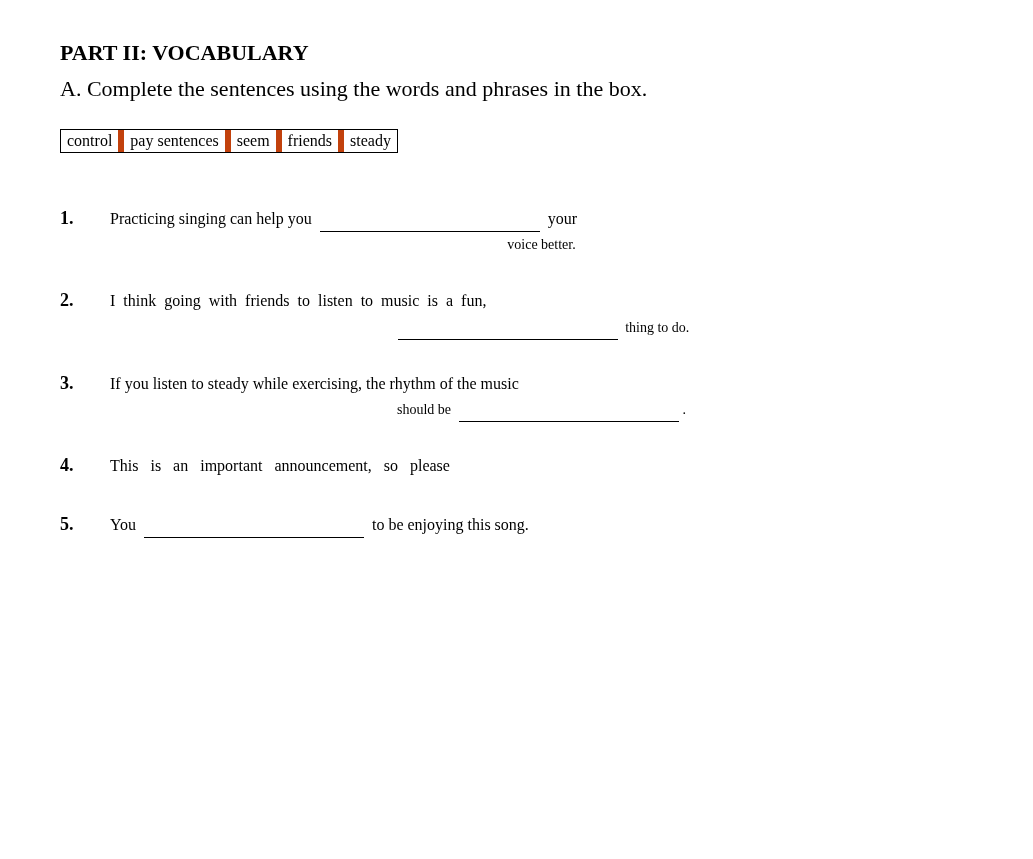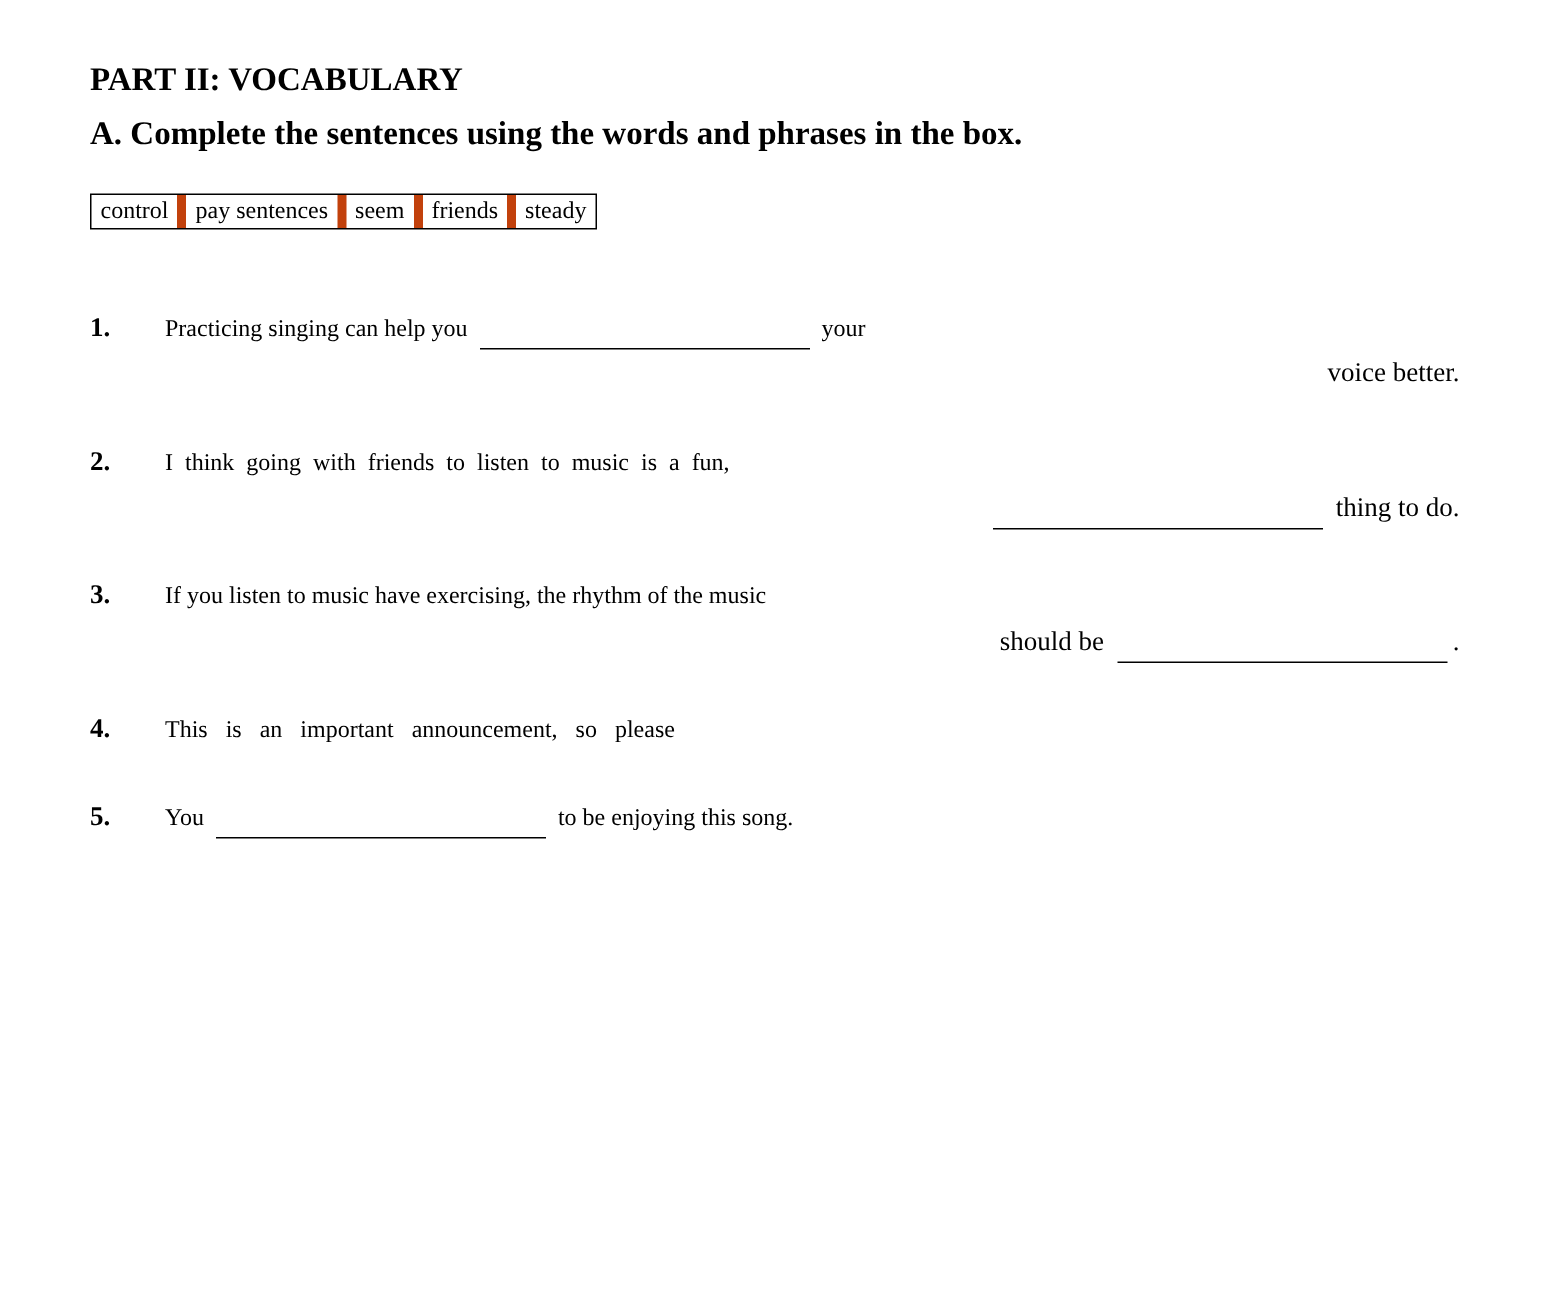--- a/index.html
+++ b/index.html
@@ -19,21 +19,21 @@
     }
 
     .part-title {
       font-size: 22px;
       font-weight: bold;
       margin-bottom: 8px;
     }
 
     .section-heading {
       font-size: 22px;
-      font-weight: bold;
+      font-weight: normal;
       text-align: justify;
       margin-bottom: 24px;
       line-height: 1.4;
     }
 
     .word-box {
       display: inline-flex;
       flex-direction: row;
       border: 1px solid #000;
       margin-bottom: 40px;
@@ -89,23 +89,23 @@
       vertical-align: bottom;
       margin: 0 4px;
     }
 
     .blank-long {
       min-width: 220px;
     }
 
     .second-line {
       padding-left: 50px;
-      font-size: 18px;
+      font-size: 14px;
       line-height: 1.7;
-      text-align: right;
+      text-align: center;
     }
   </style>
 </head>
 <body>
 
 
 
 <div class="part-title">PART II: VOCABULARY</div>
 
 <div class="section-heading">A.  Complete the sentences using the words and phrases in the box.</div>
@@ -139,21 +139,21 @@
     </div>
     <div class="second-line">
       <span class="blank blank-long"></span> thing to do.
     </div>
   </div>
 
   <div class="exercise-item">
     <div class="exercise-row">
       <span class="exercise-number">3.</span>
       <span class="exercise-text">
-        If you listen to music have exercising, the rhythm of the music
+        If you listen to steady while exercising, the rhythm of the music
       </span>
     </div>
     <div class="second-line">
       should be <span class="blank blank-long"></span>.
     </div>
   </div>
 
   <div class="exercise-item">
     <div class="exercise-row">
       <span class="exercise-number">4.</span>

